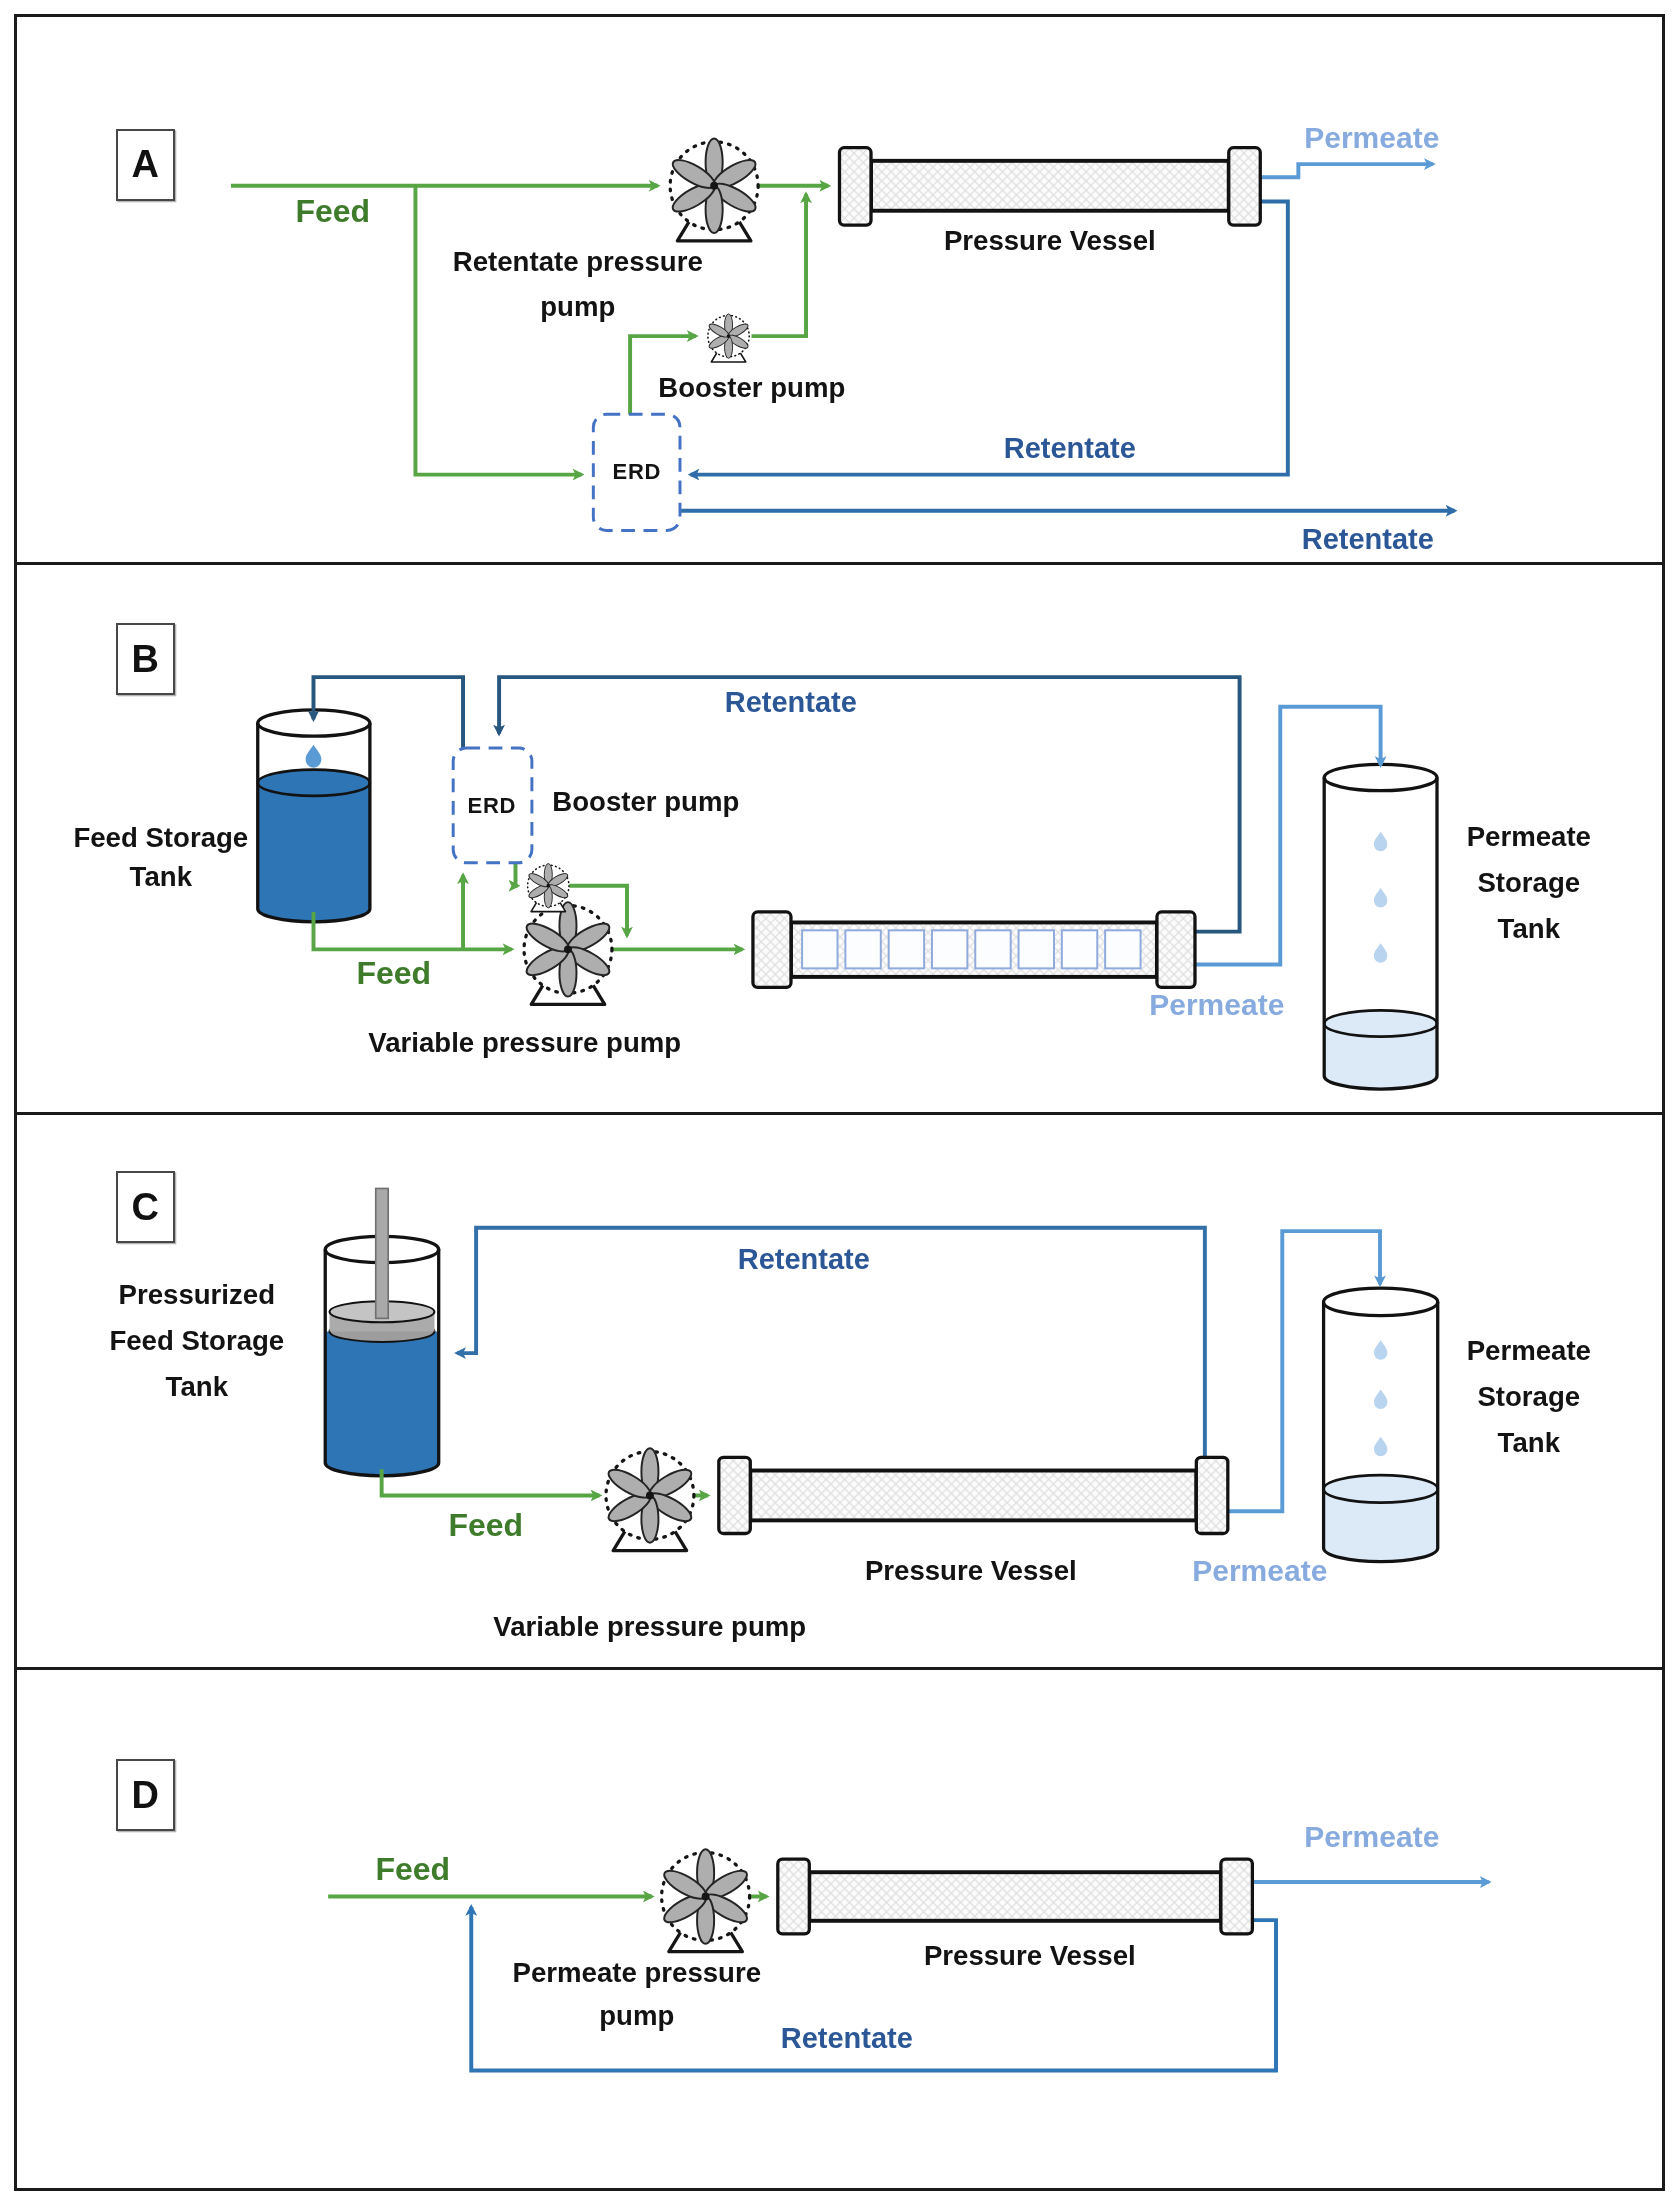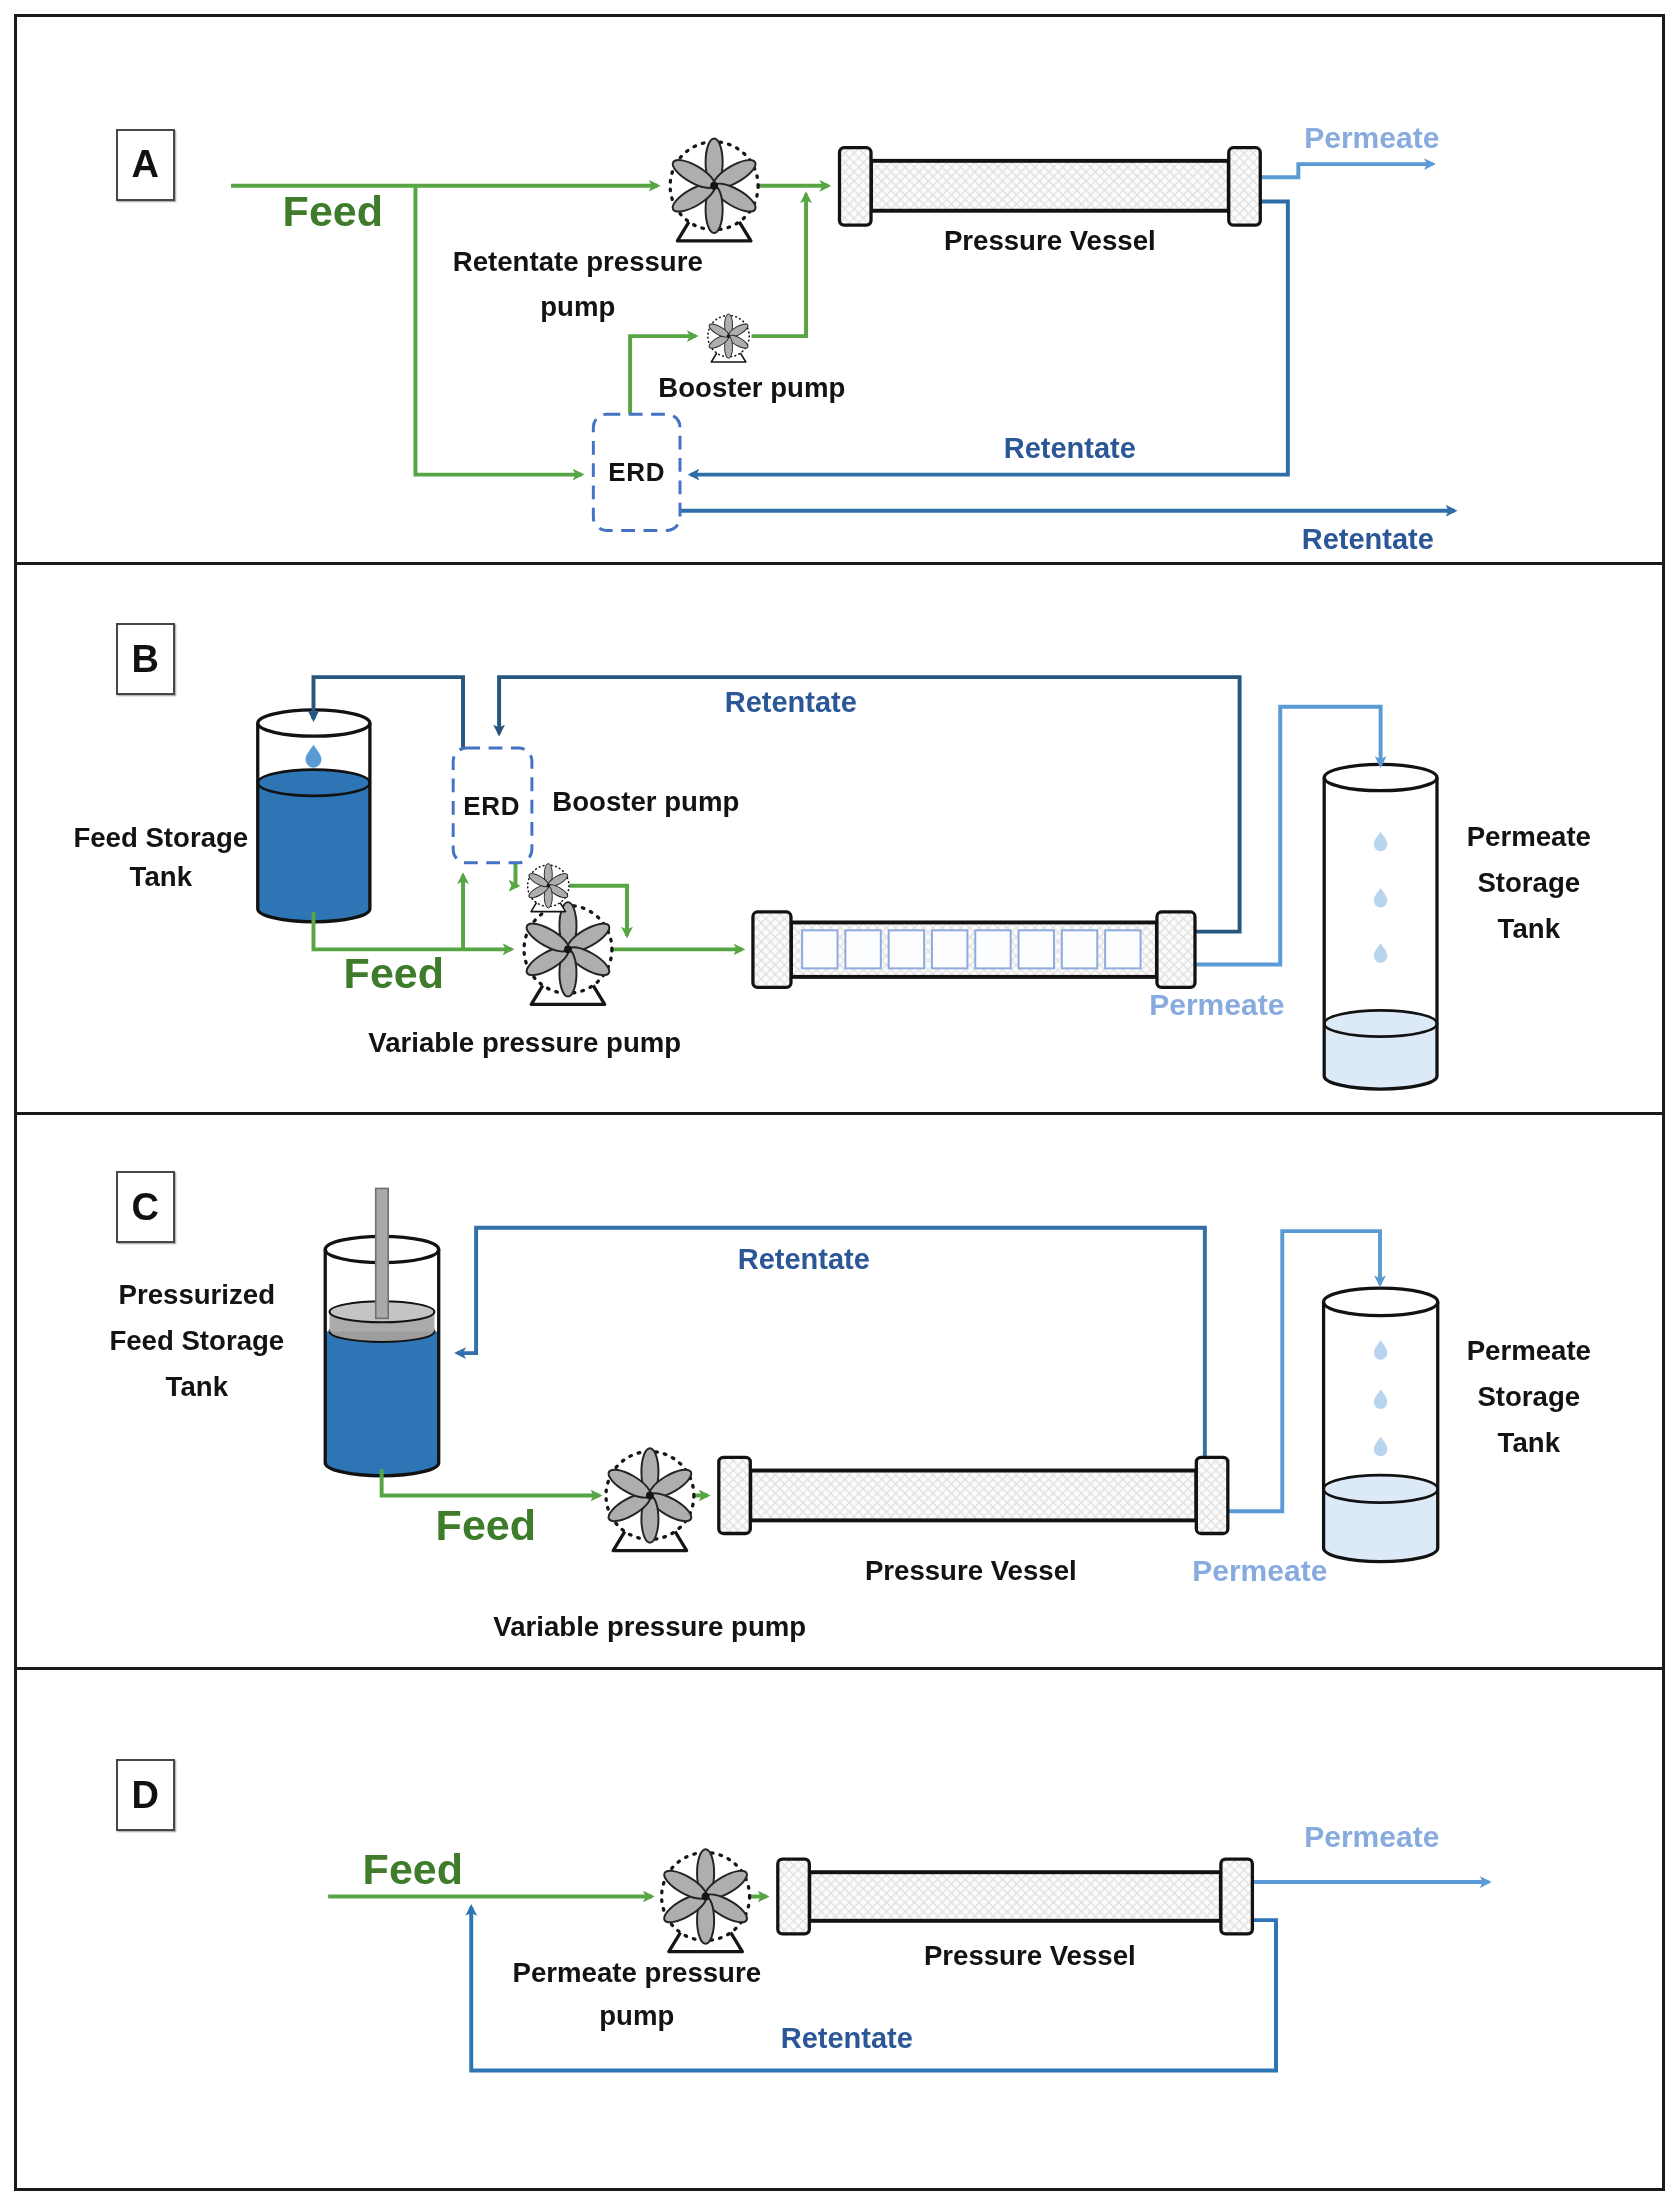--- a/index.html
+++ b/index.html
@@ -3,22 +3,22 @@
 <meta charset="utf-8">
 <style>
   html,body{margin:0;padding:0;background:#fff}
   .canvas{position:relative;width:1679px;height:2205px;background:#fff;
           font-family:"Liberation Sans",sans-serif;overflow:hidden}
   .panel{position:absolute;left:13.8px;width:1651px;border:3.3px solid var(--panel_border,#1a1a1a);
          background:#fff;box-sizing:border-box}
   .panel svg{position:absolute;left:0;top:0;display:block}
   .lbl{position:absolute;transform:translate(-50%,-50%);font-weight:bold;white-space:nowrap;line-height:1}
   .lbl-black{color:#131313;font-size:27.6px}
-  .lbl-erd{color:#131313;font-size:26px;letter-spacing:0.7px}
-  .lbl-feed{color:var(--feed_text);font-size:43px}
+  .lbl-erd{color:#131313;font-size:22px;letter-spacing:0.7px}
+  .lbl-feed{color:var(--feed_text);font-size:32px}
   .lbl-ret{color:var(--retentate_text);font-size:29px}
   .lbl-perm{color:var(--permeate_text);font-size:30px}
   .tagbox{position:absolute;width:55px;height:68px;border:2px solid #474747;background:#fff;
           display:flex;align-items:center;justify-content:center;
           font-size:38px;font-weight:bold;color:#111;box-shadow:1.3px 1.3px 0 rgba(120,120,120,.55)}
   
   .flow{fill:none;stroke-width:6px}
   .line-feed{stroke:var(--feed_line)}
   .line-ret-a{stroke:var(--retentate_line_a)}
   .line-ret-b{stroke:var(--retentate_line_b)}

